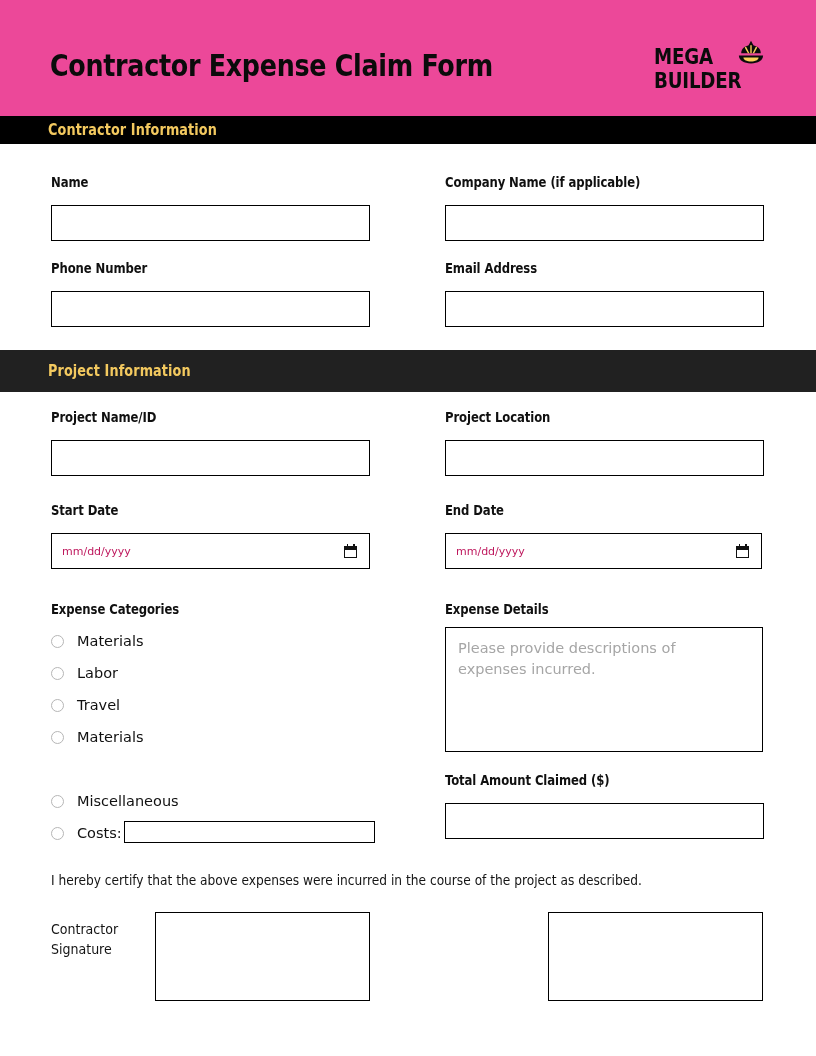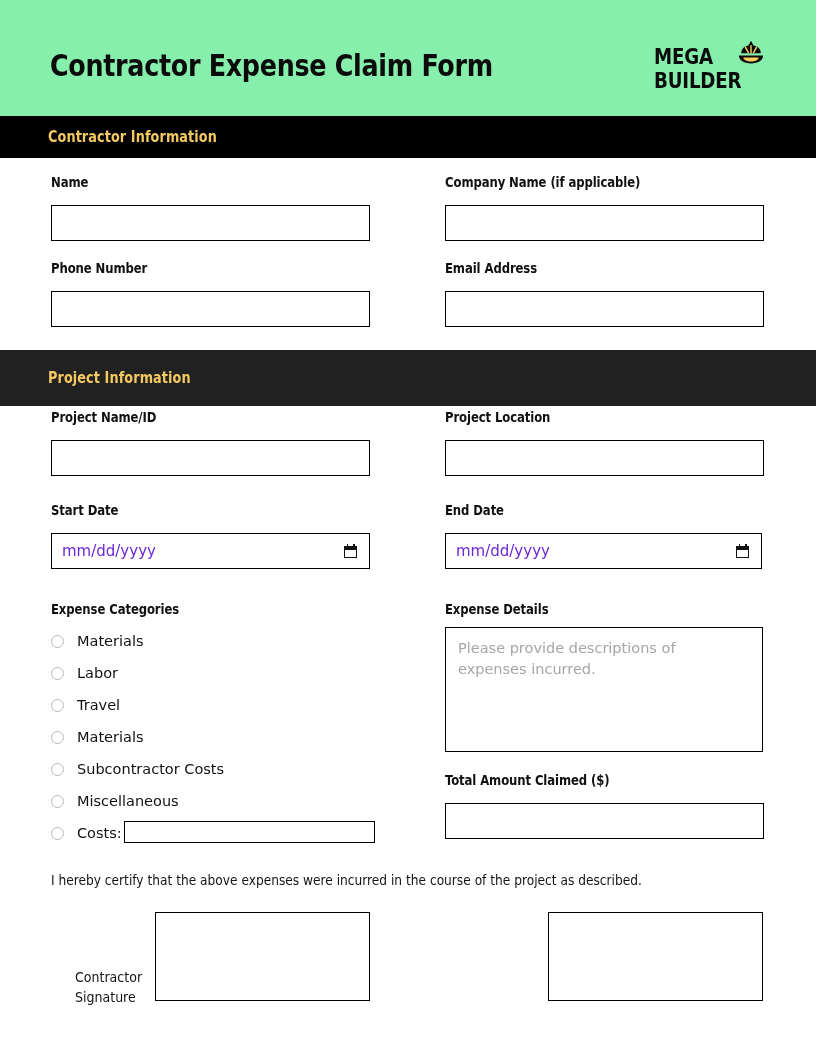--- a/index.html
+++ b/index.html
@@ -23,21 +23,21 @@
     background: #ffffff;
   }
 
   
   .header-band {
     position: absolute;
     left: 0;
     top: 0;
     width: 816px;
     height: 116px;
-    background: #86efac;
+    background: #ec4899;
     box-sizing: border-box;
   }
   .header-title {
     position: absolute;
     left: 50px;
     top: 48px;
     font-size: 30px;
     font-weight: bold;
     letter-spacing: -0.3px;
     color: #0b0b0b;
@@ -96,26 +96,26 @@
     font-size: 15px;
     font-weight: bold;
     color: #f3c95f;
     font-family: "DejaVu Sans Condensed", "Liberation Sans Narrow", "Liberation Sans", sans-serif;
     letter-spacing: 0.1px;
     transform: scaleX(0.95);
     transform-origin: left center;
   }
   #bar-contractor {
     top: 116px;
-    height: 42px;
+    height: 28px;
     background: #000000;
   }
   #bar-project {
     top: 350px;
-    height: 56px;
+    height: 42px;
     background: #212121;
   }
 
   
   .field-label {
     position: absolute;
     font-size: 13.5px;
     font-weight: bold;
     color: #101010;
     font-family: "DejaVu Sans Condensed", "Liberation Sans Narrow", "Liberation Sans", sans-serif;
@@ -148,22 +148,22 @@
     font-family: "DejaVu Sans", "Liberation Sans", sans-serif;
     font-size: 15.5px;
     padding: 0 10px;
     outline: none;
     border-radius: 0;
     display: flex;
     align-items: center;
     justify-content: space-between;
   }
   .date-placeholder {
-    color: #6d28d9;
-    font-size: 15px;
+    color: #be185d;
+    font-size: 11px;
     font-family: "DejaVu Sans", "Liberation Sans", sans-serif;
   }
   .cal-icon {
     width: 13px;
     height: 14px;
     position: relative;
     margin-right: 2px;
   }
   .cal-icon .cal-body {
     position: absolute;
@@ -371,40 +371,36 @@
     <span class="radio-label">Labor</span>
   </div>
   <div class="radio-row" style="top:695px;">
     <span class="radio-circle"></span>
     <span class="radio-label">Travel</span>
   </div>
   <div class="radio-row" style="top:727px;">
     <span class="radio-circle"></span>
     <span class="radio-label">Materials</span>
   </div>
-  <div class="radio-row" style="top:759px;">
-    <span class="radio-circle"></span>
-    <span class="radio-label">Subcontractor Costs</span>
-  </div>
   <div class="radio-row" style="top:791px;">
     <span class="radio-circle"></span>
     <span class="radio-label">Miscellaneous</span>
   </div>
   <div class="radio-row" style="top:823px;">
     <span class="radio-circle"></span>
     <span class="radio-label">Costs:</span>
   </div>
   <input class="other-input" placeholder="" style="">
 
   <div class="field-label" style="left:445px; top:601px;">Expense Details</div>
   <textarea class="textarea-box" style="left: 445px; top: 627px; width: 318px; height: 125px;" placeholder="Please provide descriptions of  expenses incurred."></textarea>
 
   <div class="field-label" style="left:445px; top:772px;">Total Amount Claimed ($)</div>
   <input class="text-input" style="left: 445px; top: 803px; width: 319px; height: 36px;" placeholder="">
 
   <div class="certify-text">I hereby certify that the above expenses were incurred in the course of the project as described.</div>
 
-  <div class="sig-label" style="left:51px; top:968px;margin-left:24px;">Contractor Signature</div>
+  <div class="sig-label" style="left:51px; top:920px;">Contractor Signature</div>
   <div class="sig-box" style="left:155px; top:912px; width:215px; height:89px;"></div>
 
   <div class="sig-box" style="left:548px; top:912px; width:215px; height:89px;"></div>
 
 </div>
 
 </body></html>

